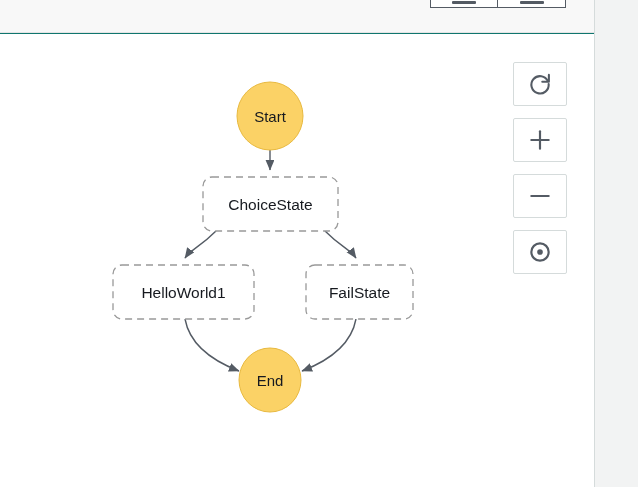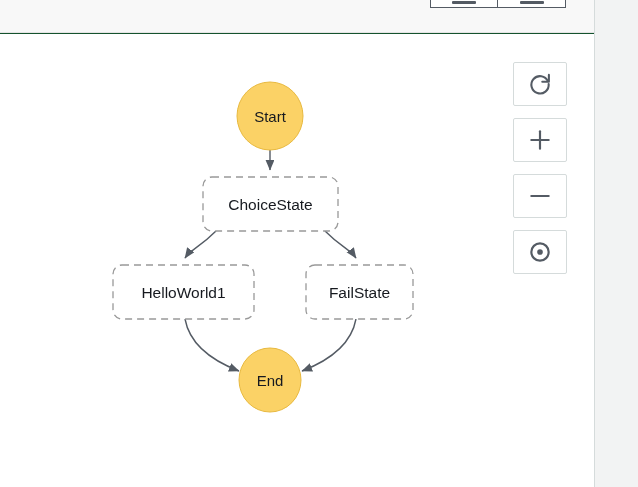--- a/index.html
+++ b/index.html
@@ -13,21 +13,21 @@
     background: #ffffff;
     font-family: "Liberation Sans", sans-serif;
     -webkit-font-smoothing: antialiased;
   }
 
   #app {
     position: relative;
     width: 638px;
     height: 487px;
     overflow: hidden;
-    background: #14532d;
+    background: #0f766e;
     text-decoration: underline;
   }
 
   
   .header-bar {
     position: absolute;
     left: 0;
     top: 0;
     width: 595px;
     height: 33px;

